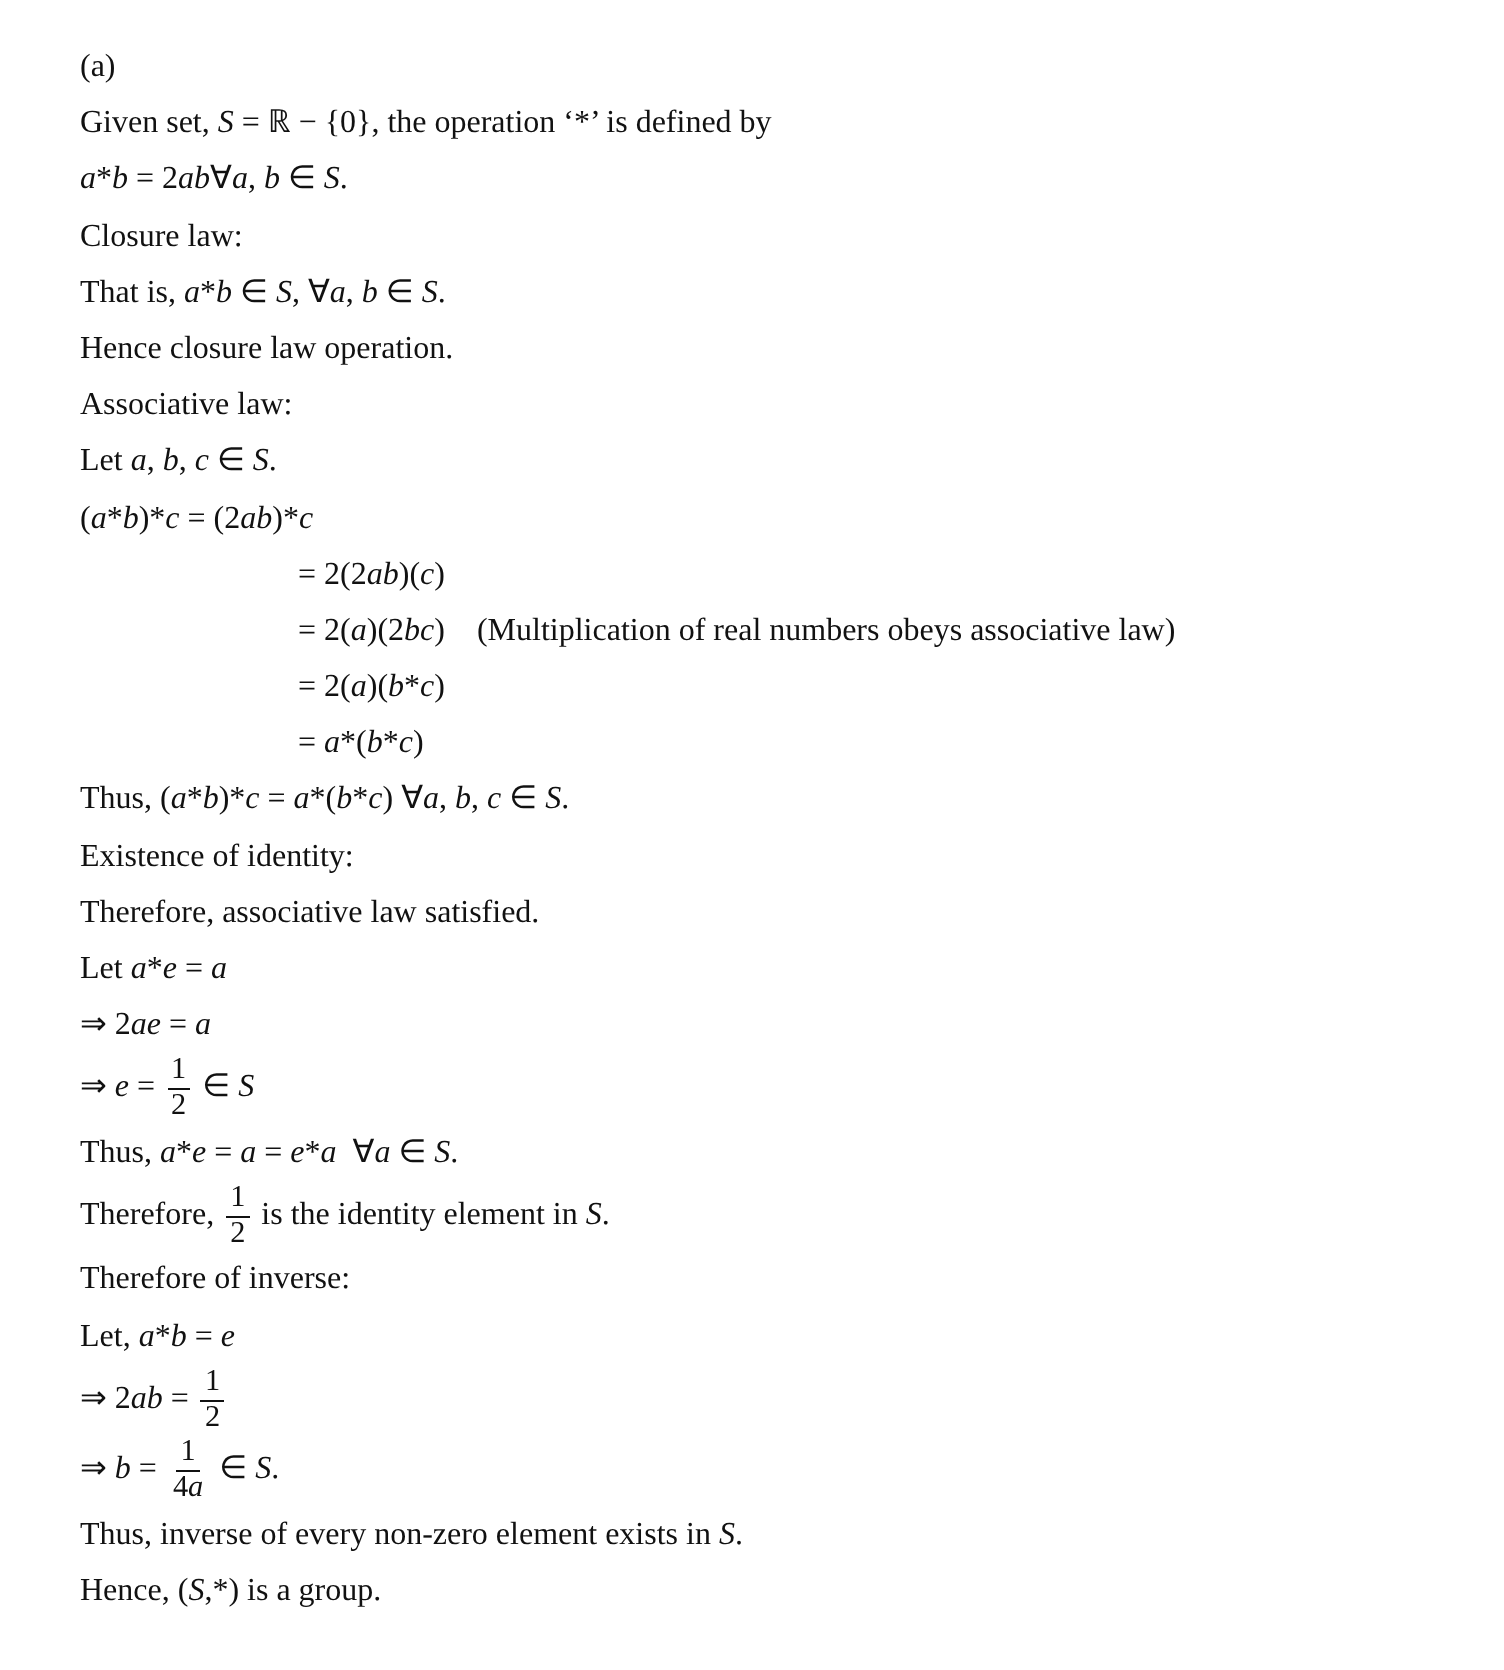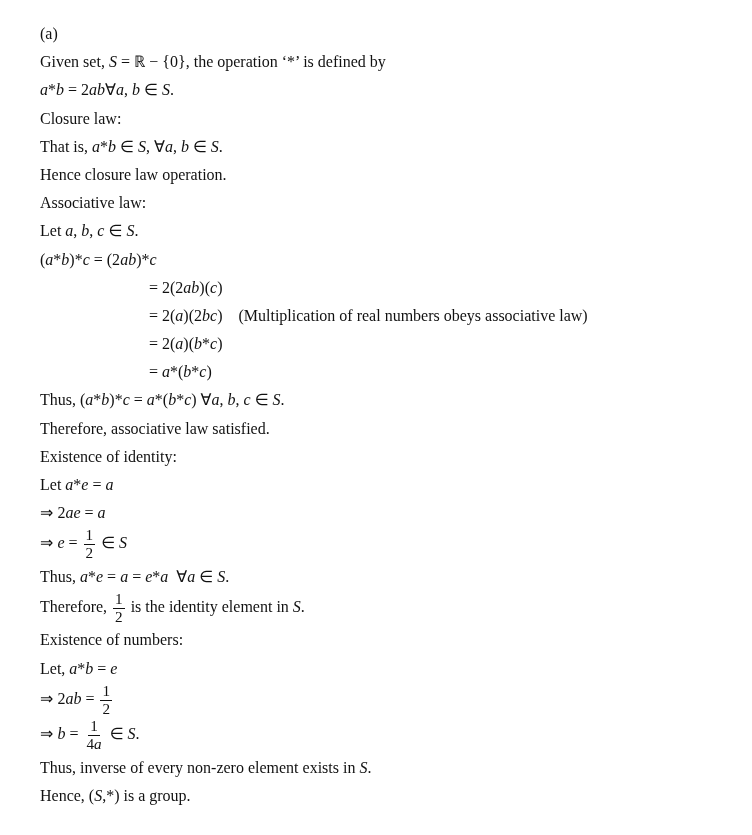--- a/index.html
+++ b/index.html
@@ -107,25 +107,25 @@
 
   <div class="block indent1">
     <span>= <i>a</i>*(<i>b</i>*<i>c</i>)</span>
   </div>
 
   <div class="block">
     <span>Thus, (<i>a</i>*<i>b</i>)*<i>c</i> = <i>a</i>*(<i>b</i>*<i>c</i>) ∀<i>a</i>, <i>b</i>, <i>c</i> ∈ <i>S</i>.</span>
   </div>
 
   <div class="block">
-    <span>Therefore, associative law satisfied.</span>
+    <span>Existence of identity:</span>
   </div>
 
   <div class="block">
-    <span>Existence of identity:</span>
+    <span>Therefore, associative law satisfied.</span>
   </div>
 
   <div class="block">
     <span>Let <i>a</i>*<i>e</i> = <i>a</i></span>
   </div>
 
   <div class="block">
     <span>⇒ 2<i>ae</i> = <i>a</i></span>
   </div>
 
@@ -145,21 +145,21 @@
   <div class="block">
     <span>Therefore, </span>
     <span class="frac">
       <span class="num">1</span>
       <span class="den">2</span>
     </span>
     <span> is the identity element in <i>S</i>.</span>
   </div>
 
   <div class="block">
-    <span>Existence of numbers:</span>
+    <span>Therefore of inverse:</span>
   </div>
 
   <div class="block">
     <span>Let, <i>a</i>*<i>b</i> = <i>e</i></span>
   </div>
 
   <div class="block">
     <span>⇒ 2<i>ab</i> = </span>
     <span class="frac">
       <span class="num">1</span>

